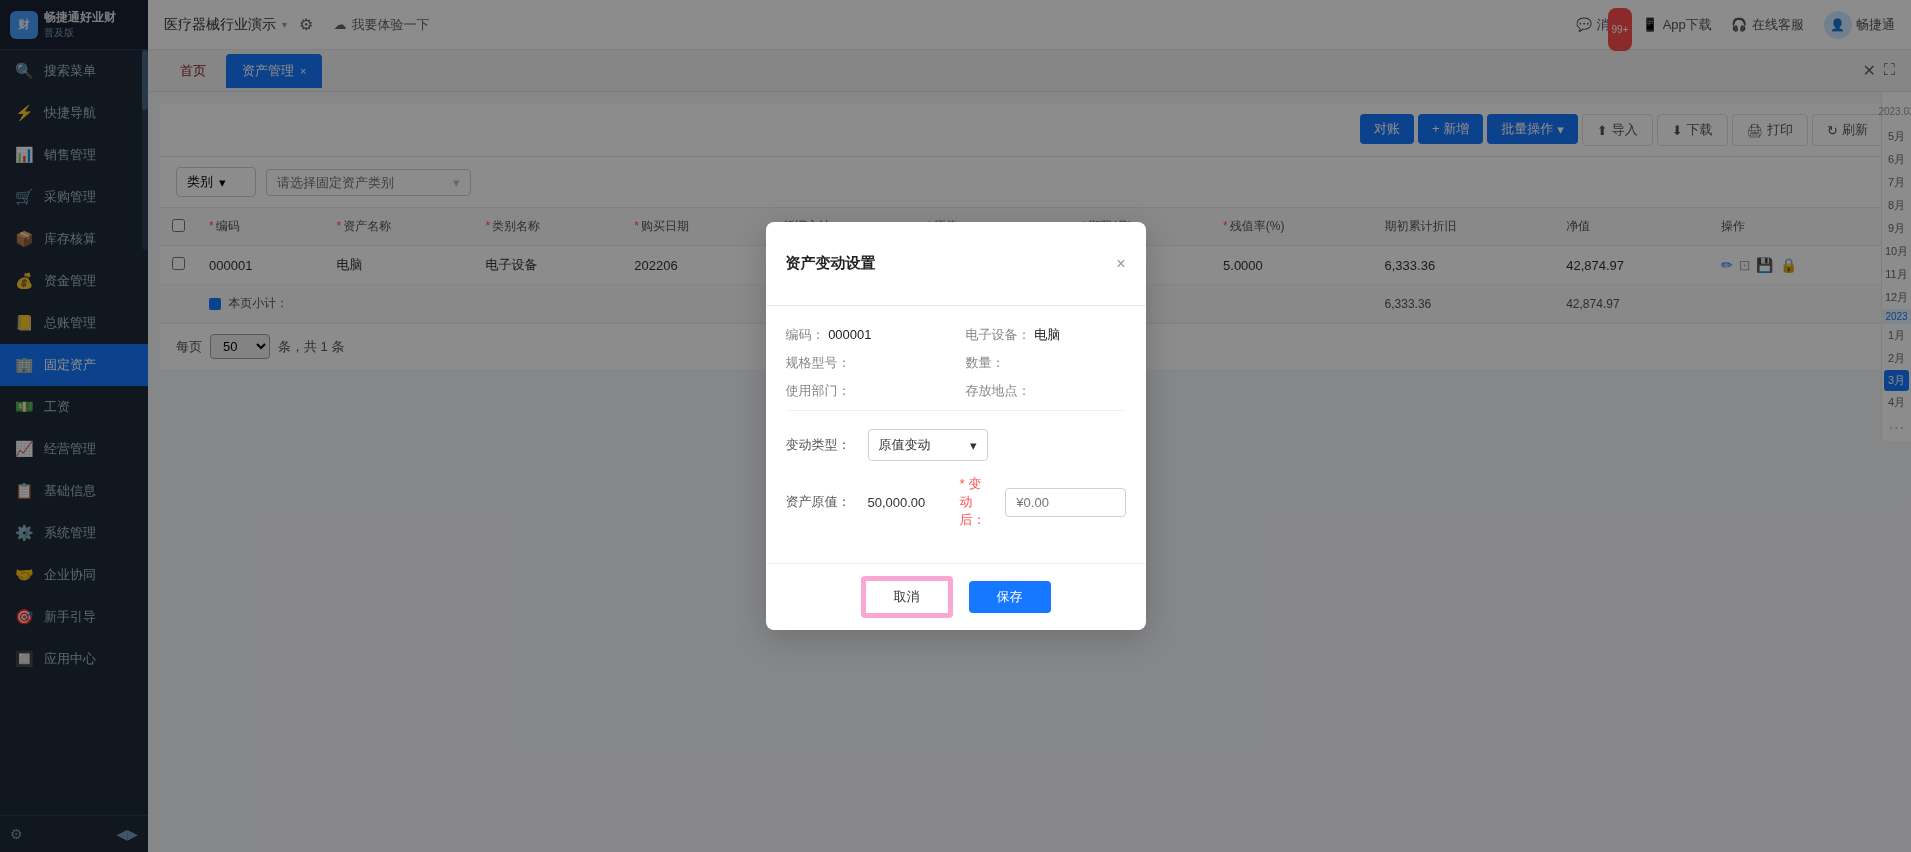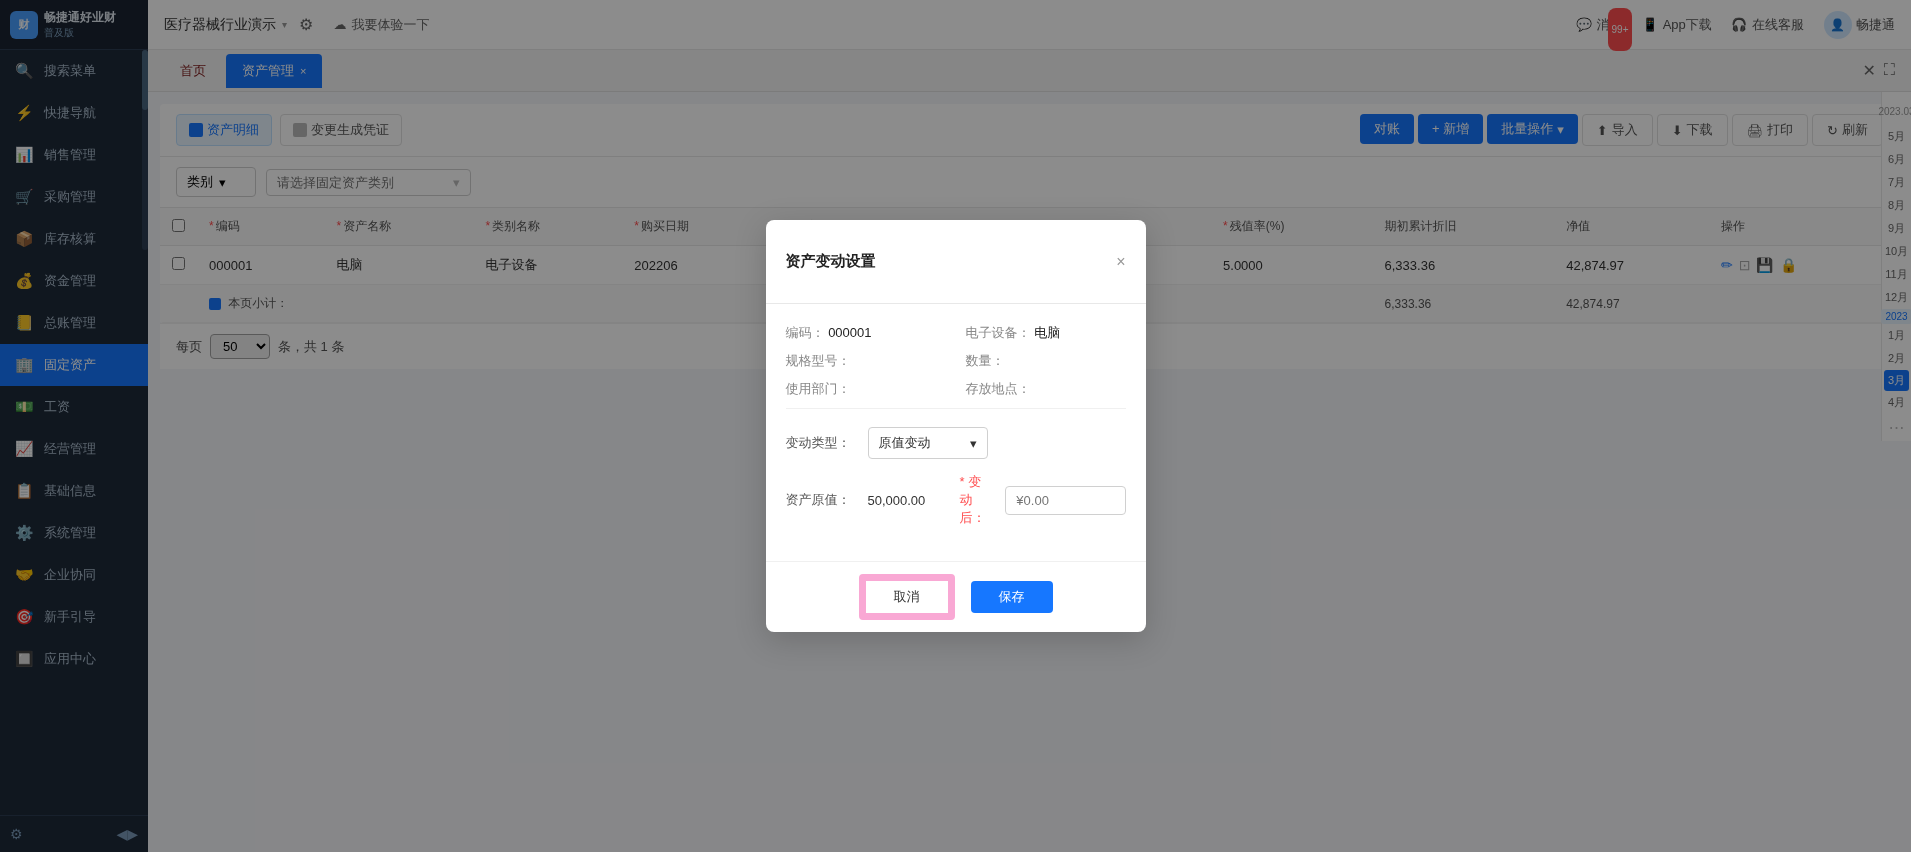--- a/index.html
+++ b/index.html
@@ -169,21 +169,21 @@
       border: 1px solid #d0d0d0; border-radius: 4px; padding: 6px 10px;
       font-size: 13px; cursor: pointer; min-width: 120px; color: #333; background: white;
     }
     .modal-form-static { font-size: 13px; color: #333; min-width: 80px; }
     .modal-form-required { color: #ff4d4f; }
     .modal-form-input {
       border: 1px solid #d0d0d0; border-radius: 4px; padding: 6px 10px;
       font-size: 13px; outline: none; min-width: 100px; color: #bbb;
     }
     .modal-footer { padding: 12px 20px; display: flex; align-items: center; justify-content: center; gap: 16px; border-top: 1px solid #f0f0f0; }
-    .btn-cancel { padding: 7px 28px; border: 7px solid #f9a8d4; border-radius: 4px; background: white; color: #333; cursor: pointer; font-size: 13px; }
+    .btn-cancel { padding: 7px 28px; border: 5px solid #f9a8d4; border-radius: 4px; background: white; color: #333; cursor: pointer; font-size: 13px; }
     .btn-save { padding: 7px 28px; border: none; border-radius: 4px; background: #1677ff; color: white; cursor: pointer; font-size: 13px; }
 
     .checkbox-cell { width: 36px; text-align: center; }
     input[type="checkbox"] { cursor: pointer; }
     .subtotal-row td { background: #fafafa; color: #555; font-size: 12px; }
     .subtotal-icon { display: inline-block; width: 12px; height: 12px; background: #1677ff; border-radius: 2px; margin-right: 4px; vertical-align: middle; }
     .action-btns { display: flex; gap: 6px; }
     .action-btn { color: #1677ff; cursor: pointer; font-size: 14px; }
   </style>
 </head>
@@ -311,30 +311,20 @@
   <div class="tabs-bar-right">
     <span class="tabs-bar-btn">✕</span>
     <span class="tabs-bar-btn">⛶</span>
   </div>
 </div>
 
 <div class="main-content">
   <div class="page-content">
 
     <div class="toolbar">
-      <div class="toolbar-left">
-        <div class="btn-tab-active">
-          <span style="width:14px;height:14px;background:#1677ff;border-radius:2px;display:inline-block;"></span>
-          <span>资产明细</span>
-        </div>
-        <div class="btn-tab">
-          <span style="width:14px;height:14px;background:#bbb;border-radius:2px;display:inline-block;"></span>
-          <span>变更生成凭证</span>
-        </div>
-      </div>
       <div class="toolbar-right">
         <button class="btn-primary">
           <span>对账</span>
         </button>
         <button class="btn-primary">
           <span>+ 新增</span>
         </button>
         <button class="btn-batch">
           <span>批量操作</span>
           <span>▾</span>

